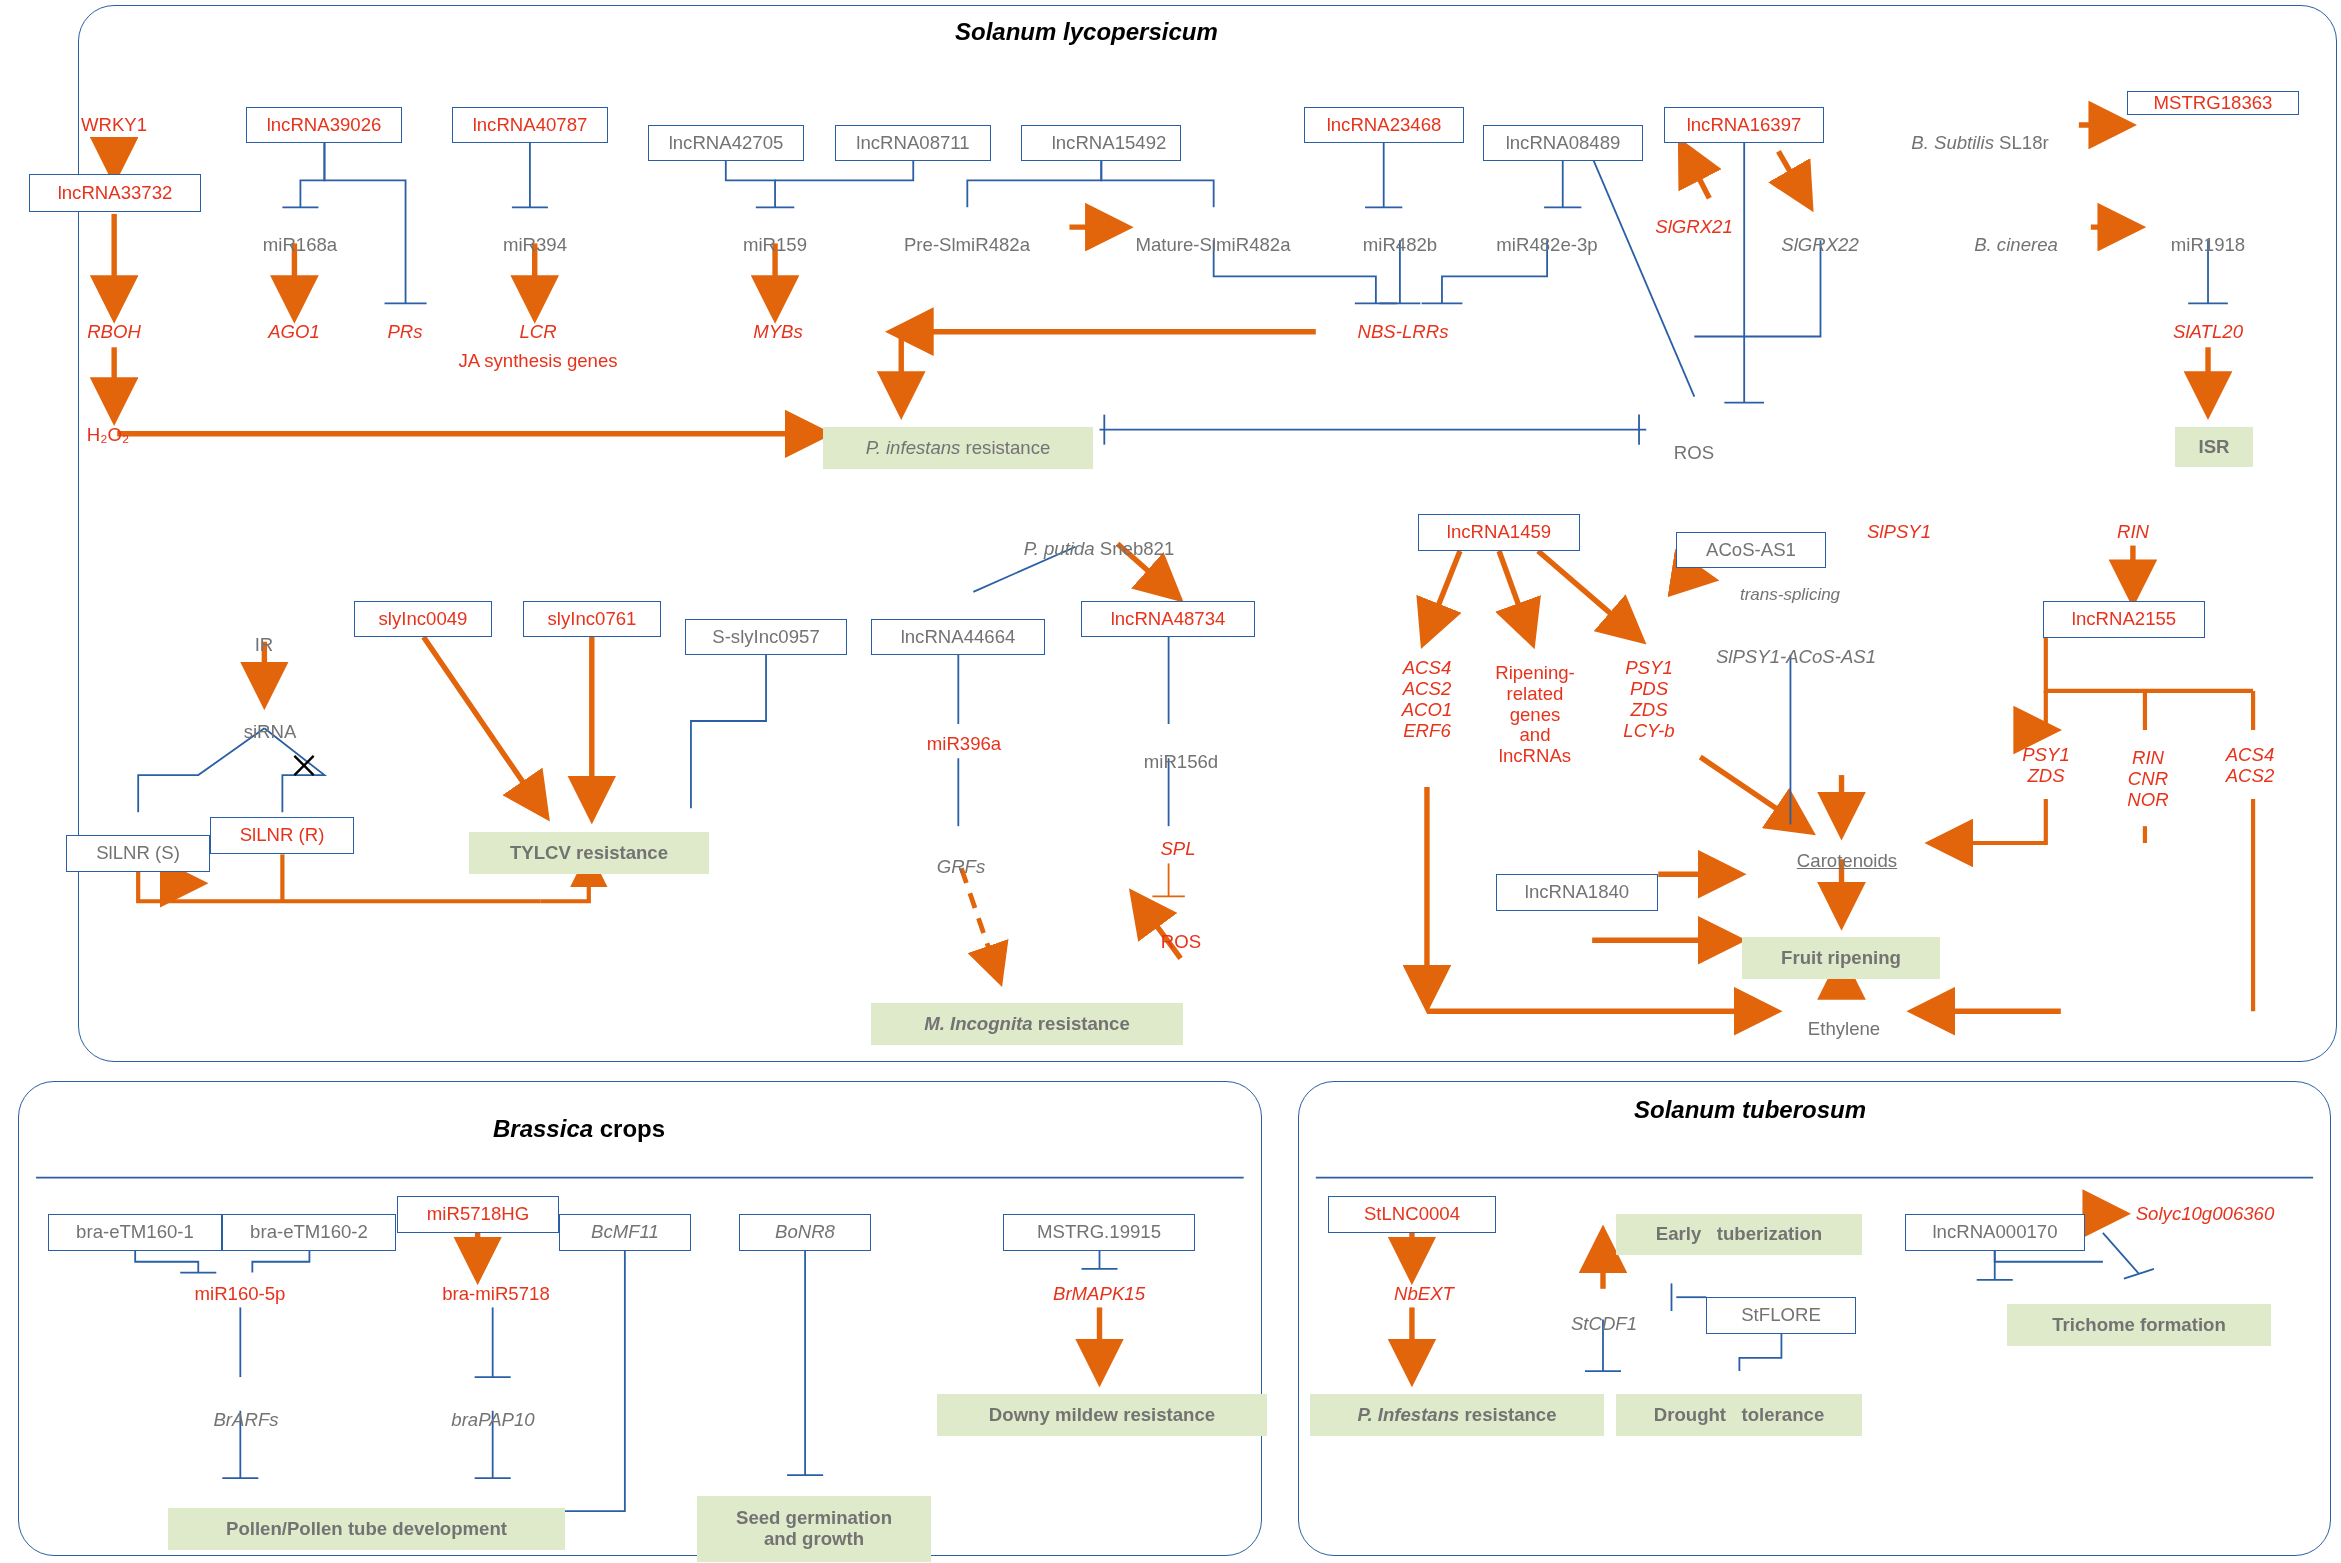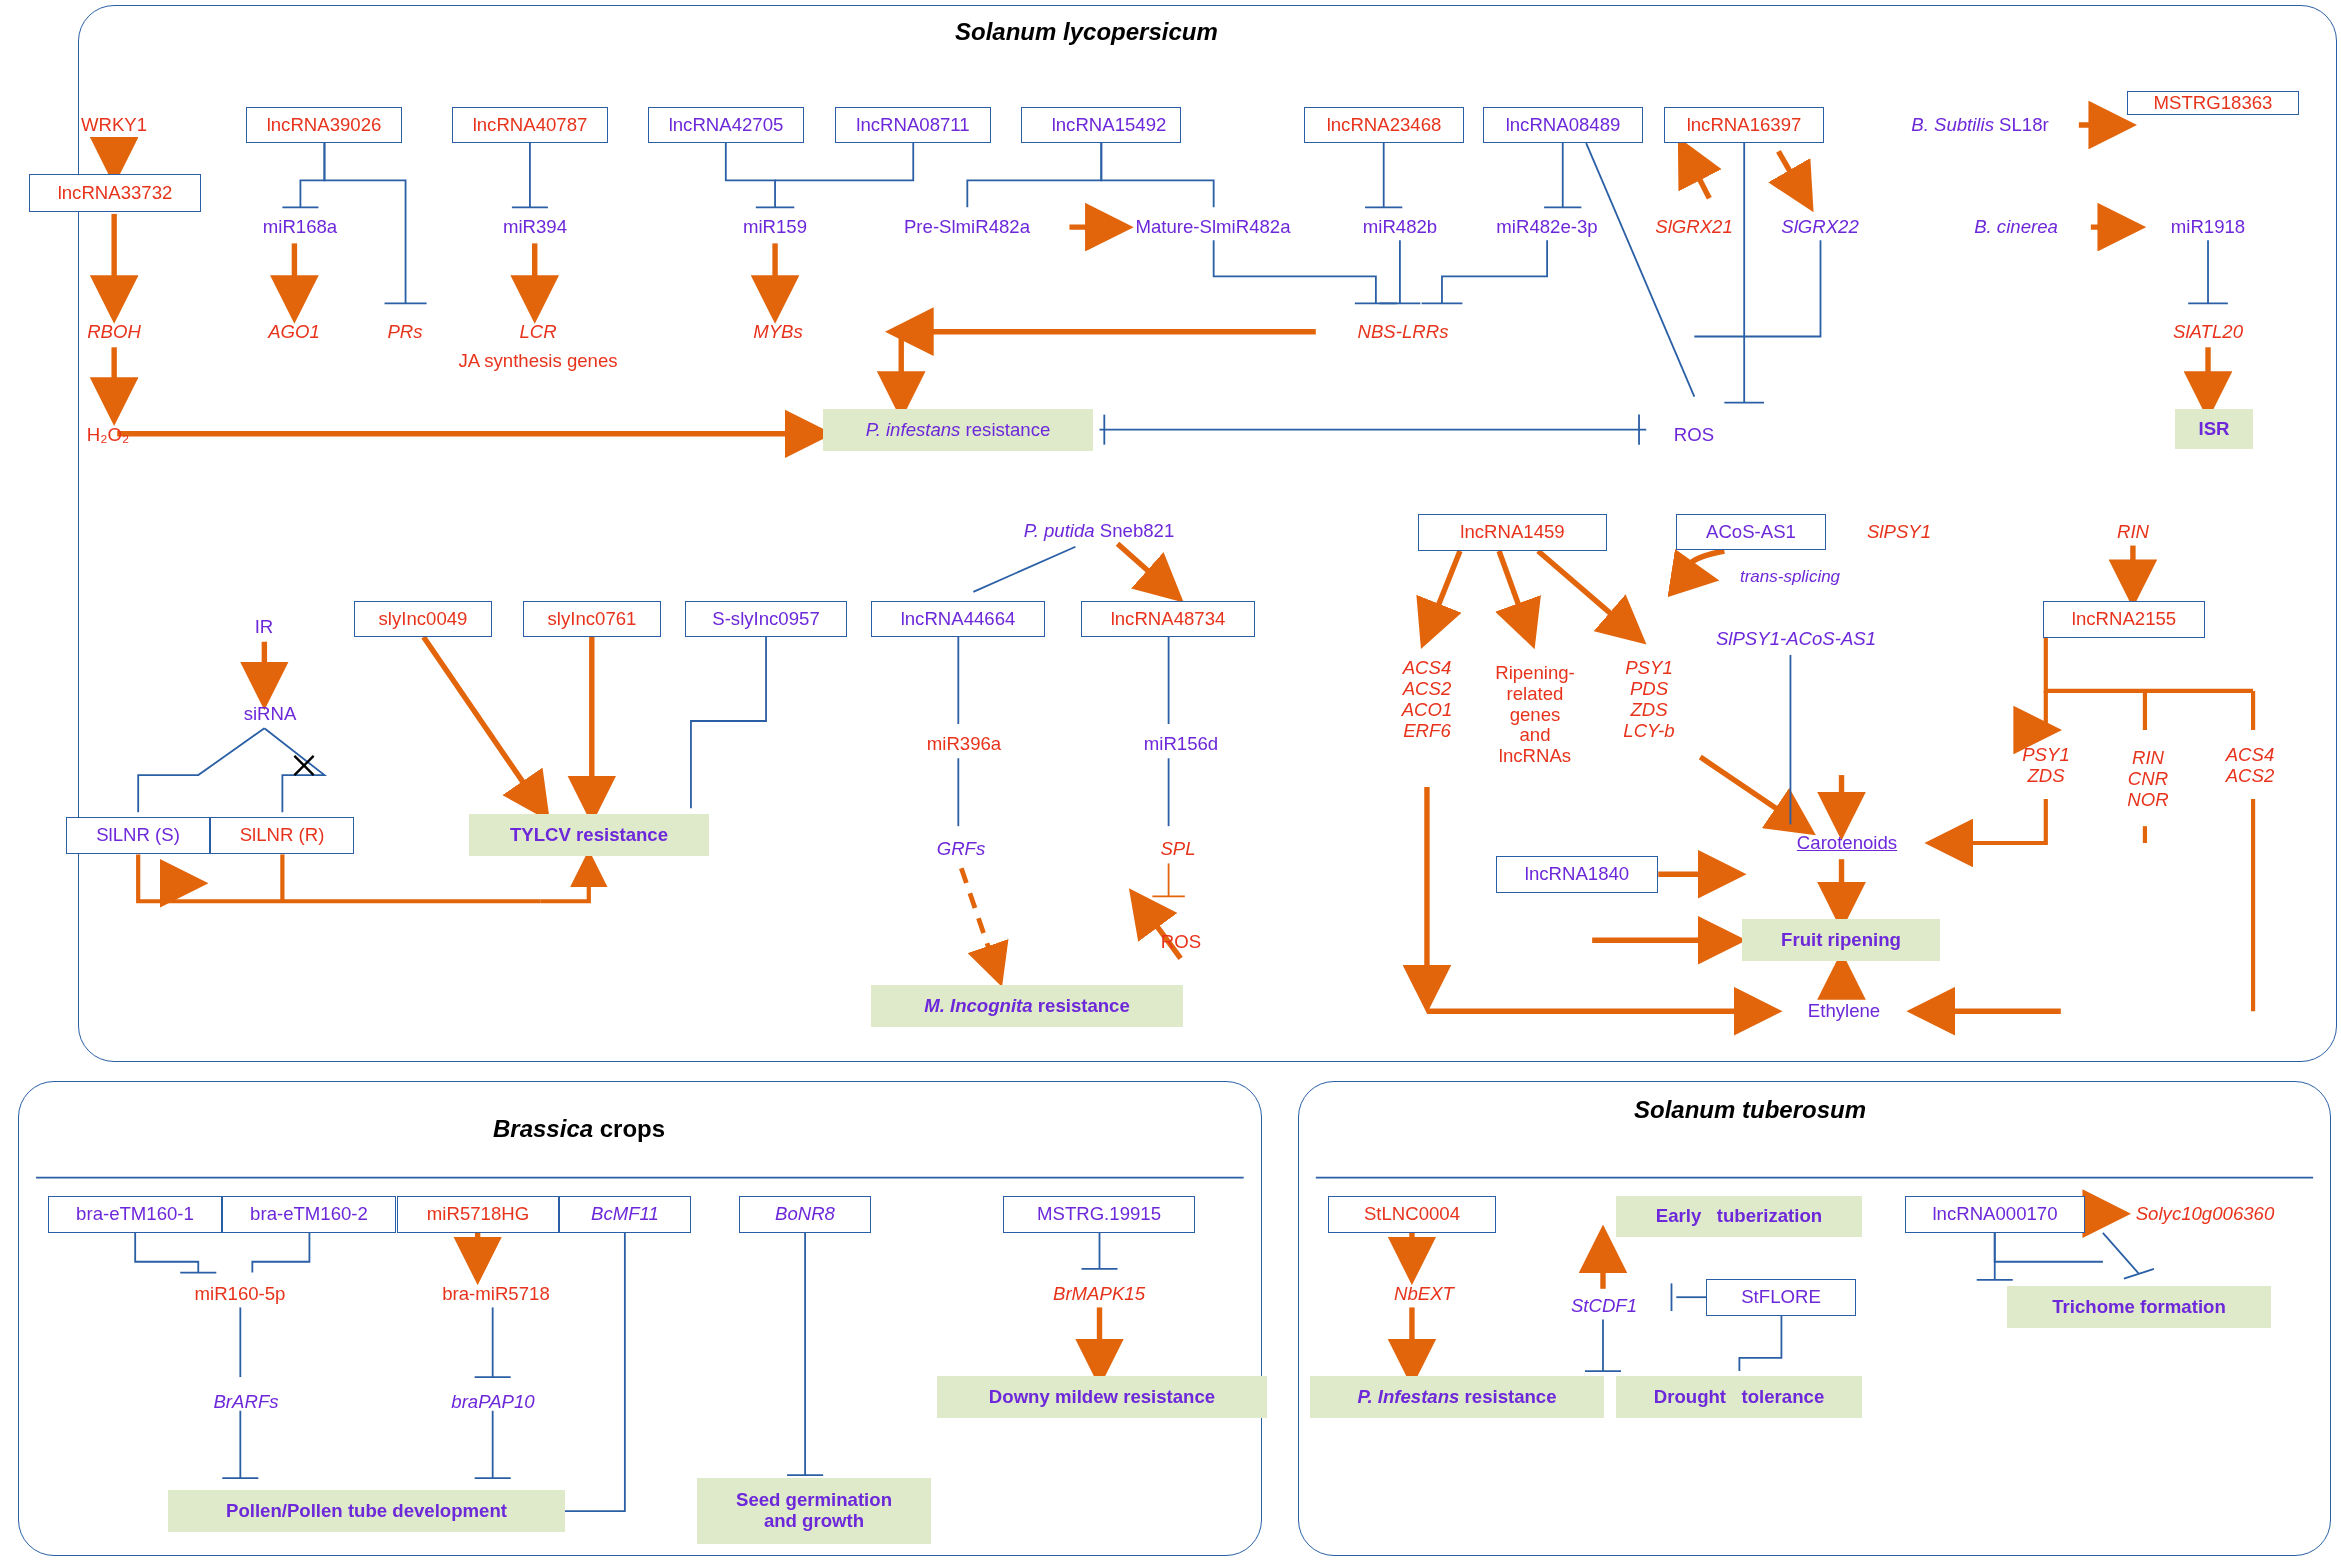--- a/index.html
+++ b/index.html
@@ -7,21 +7,21 @@
   #root{position:relative;width:2342px;height:1564px;background:#fff;overflow:hidden;}
 
   .panel{position:absolute;border:1.8px solid #2a5fa5;border-radius:36px;box-sizing:border-box;}
   .panel-title{position:absolute;font-size:24px;font-weight:bold;color:#000;white-space:nowrap;}
   .panel-title i{font-style:italic;}
 
   .node{position:absolute;box-sizing:border-box;display:flex;align-items:center;justify-content:center;
         text-align:center;line-height:1.12;white-space:pre;}
   .boxed{border:1.2px solid #2a5fa5;background:#fff;}
   .red{color:#e8331c;}
-  .black{color:#6d28d9;}
+  .black{color:#737373;margin-top:18px;}
   .ital{font-style:italic;}
   .bold{font-weight:bold;}
   .green{background:#dfeacb;}
   .f31{font-size:18.6px;}
   .f28{font-size:17px;}
 
   svg.lines{position:absolute;left:0;top:0;width:2342px;height:1564px;pointer-events:none;}
 </style>
 </head>
 <body>
@@ -291,21 +291,21 @@
       <div class="node black f31 bold green" style="left: 469px; top: 814px; width: 240px; height: 42px;">TYLCV resistance</div>
       <div class="node black f31" style="left: 985px; top: 517px; width: 228px; height: 28px;"><i>P. putida</i><span> Sneb821</span></div>
       <div class="node black f31 boxed" style="left: 871px; top: 601px; width: 174px; height: 36px;">lncRNA44664</div>
       <div class="node red f31 boxed" style="left: 1081px; top: 601px; width: 174px; height: 36px;">lncRNA48734</div>
       <div class="node red f31" style="left: 895px; top: 730px; width: 138px; height: 28px;">miR396a</div>
       <div class="node black f31" style="left: 1112px; top: 730px; width: 138px; height: 28px;">miR156d</div>
       <div class="node black f31 ital" style="left: 901px; top: 835px; width: 120px; height: 28px;">GRFs</div>
       <div class="node red f31 ital" style="left: 1130px; top: 835px; width: 96px; height: 28px;">SPL</div>
       <div class="node red f31" style="left: 1133px; top: 928px; width: 96px; height: 28px;">ROS</div>
       <div class="node black f31 bold green" style="left: 871px; top: 985px; width: 312px; height: 42px;"><i>M. Incognita</i><span> resistance</span></div>
-      <div class="node red f31 boxed" style="left: 1418px; top: 514px; width: 189px; height: 37px;">lncRNA1459</div>
+      <div class="node red f31 boxed" style="left: 1418px; top: 514px; width: 162px; height: 37px;">lncRNA1459</div>
       <div class="node black f31 boxed" style="left: 1676px; top: 514px; width: 150px; height: 36px;">ACoS-AS1</div>
       <div class="node red f31 ital" style="left: 1839px; top: 518px; width: 120px; height: 28px;">SlPSY1</div>
       <div class="node black f28 ital" style="left: 1706px; top: 565px; width: 168px; height: 24px;">trans-splicing</div>
       <div class="node black f31 ital" style="left: 1676px; top: 625px; width: 240px; height: 28px;">SlPSY1-ACoS-AS1</div>
       <div class="node red f31 ital" style="left: 2091px; top: 518px; width: 84px; height: 28px;">RIN</div>
       <div class="node red f31 boxed" style="left: 2043px; top: 601px; width: 162px; height: 37px;">lncRNA2155</div>
       <div class="node red f31 ital" style="left: 1376px; top: 643px; width: 102px; height: 114px;">ACS4
 ACS2
 ACO1
 ERF6</div>

